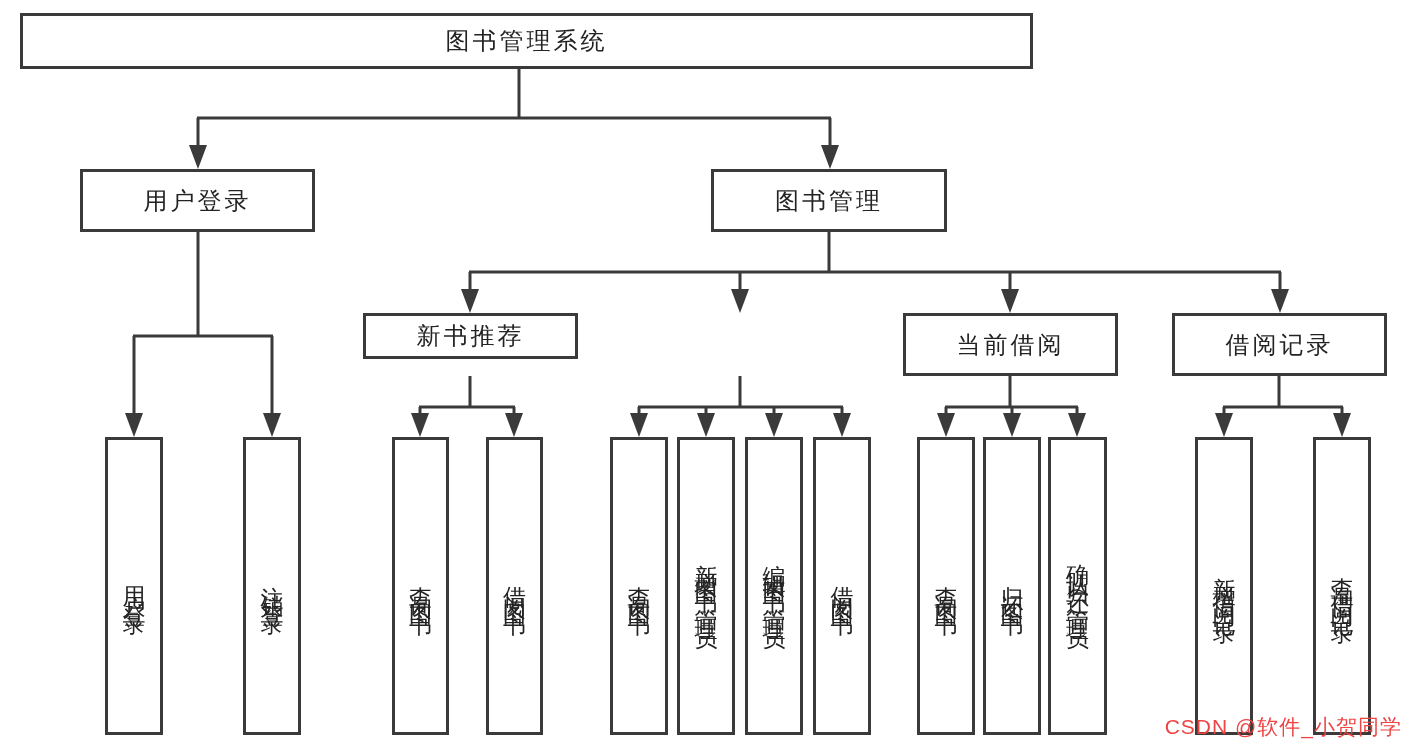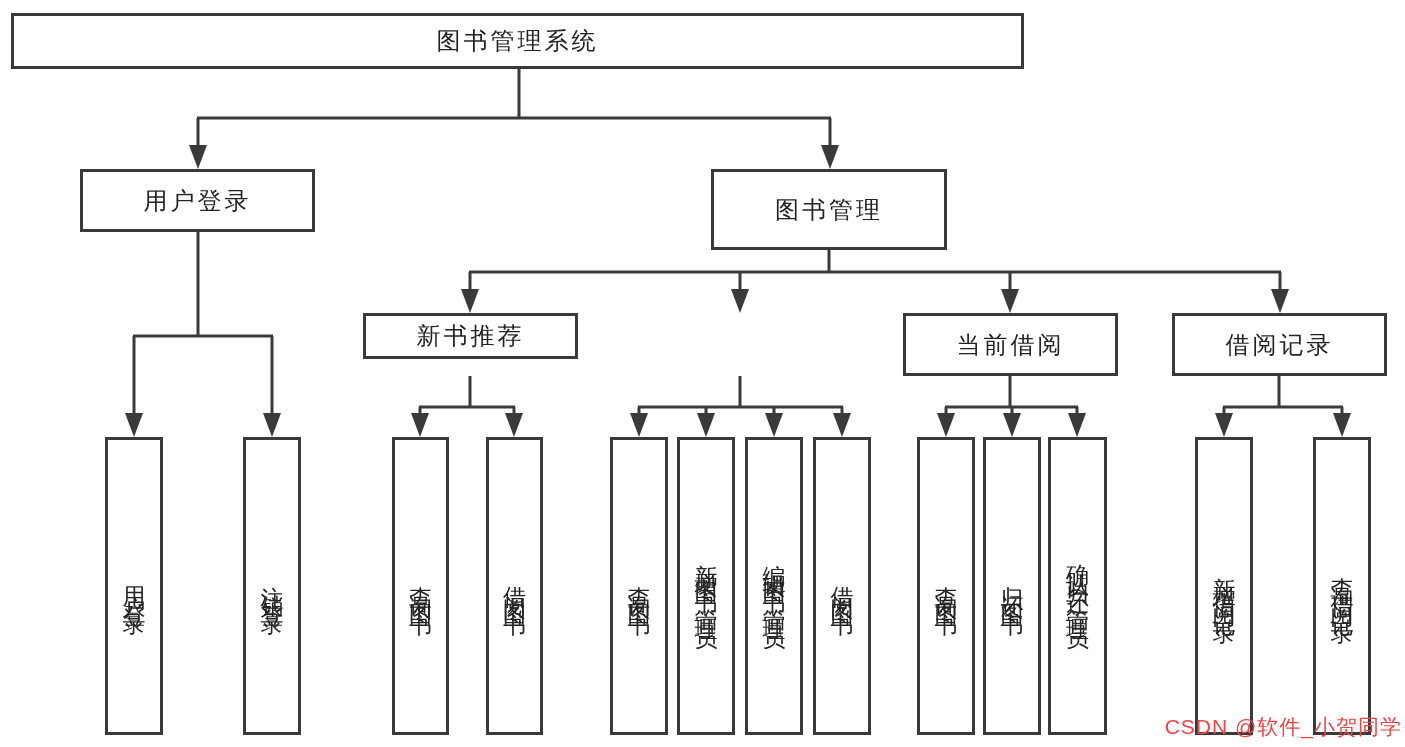--- a/index.html
+++ b/index.html
@@ -80,28 +80,28 @@
       <polygon points="765,413 783,413 774,437"></polygon>
       <polygon points="833,413 851,413 842,437"></polygon>
       <polygon points="937,413 955,413 946,437"></polygon>
       <polygon points="1003,413 1021,413 1012,437"></polygon>
       <polygon points="1068,413 1086,413 1077,437"></polygon>
       <polygon points="1215,413 1233,413 1224,437"></polygon>
       <polygon points="1333,413 1351,413 1342,437"></polygon>
     </g>
   </svg>
 
-  <div class="node h" style="left:11px;top:13px;width:1013px;height:56px">
+  <div class="node h" style="left:20px;top:13px;width:1013px;height:56px">
     <span>图书管理系统</span>
   </div>
 
   <div class="node h" style="left:80px;top:169px;width:235px;height:63px">
     <span>用户登录</span>
   </div>
-  <div class="node h" style="left:711px;top:169px;width:236px;height:81px">
+  <div class="node h" style="left:711px;top:169px;width:236px;height:63px">
     <span>图书管理</span>
   </div>
 
   <div class="node h" style="left:363px;top:313px;width:215px;height:46px">
     <span>新书推荐</span>
   </div>
   <div class="node h" style="left:903px;top:313px;width:215px;height:63px">
     <span>当前借阅</span>
   </div>
   <div class="node h" style="left:1172px;top:313px;width:215px;height:63px">

